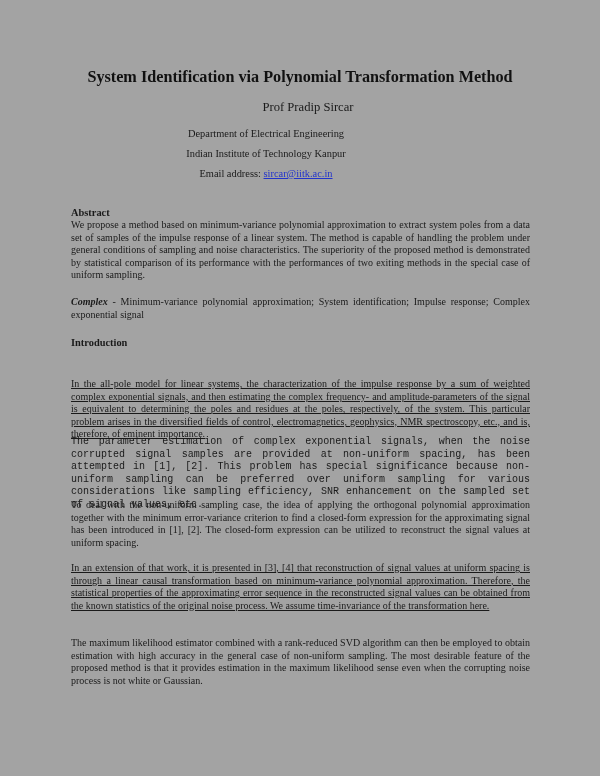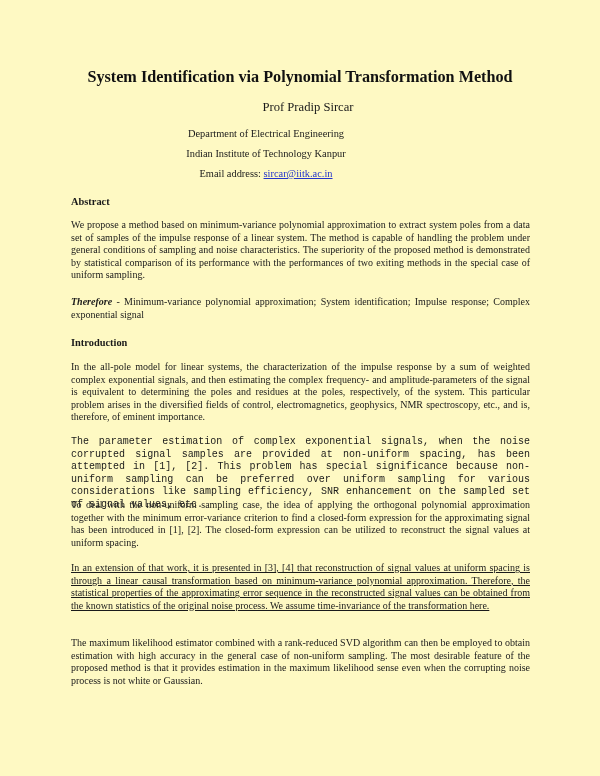--- a/index.html
+++ b/index.html
@@ -1,36 +1,36 @@
 <!DOCTYPE html>
 <html><head>
   <meta charset="utf-8">
   <style>
     html, body { margin: 0; padding: 0; background: #ffffff; }
     body { width: 600px; height: 776px; position: relative; overflow: hidden;
       font-family: "Liberation Serif", "DejaVu Serif", serif; color: #1a1a1a; }
-    .page { position: absolute; left: 0; top: 0; width: 600px; height: 776px; background: #fef9c3; }
+    .page { position: absolute; left: 0; top: 0; width: 600px; height: 776px; background: #a3a3a3; }
     .title { position: absolute; left: 0; width: 600px; top: 67px; text-align: center;
       font-weight: bold; font-size: 16.2px; line-height: 20px; color: #111; }
     .author { position: absolute; left: 8px; width: 600px; top: 99px; text-align: center;
       font-size: 12.6px; line-height: 16px; }
     .affil { position: absolute; left: 0; width: 532px; text-align: center;
       font-size: 10.4px; line-height: 14px; }
     .affil.dept { top: 127px; }
     .affil.inst { top: 147px; }
     .affil.email { top: 167px; }
     .email-link { color: #2233cc; text-decoration: underline; }
     .heading { position: absolute; left: 71px; font-weight: bold; font-size: 10.4px; line-height: 14px; }
-    .h-abstract { top: 195px; }
+    .h-abstract { top: 206px; }
     .h-intro { top: 336px; }
     .para { position: absolute; left: 71px; width: 459px; font-size: 10px; line-height: 12.6px;
       text-align: justify; }
     .p-abstract { top: 219px; }
     .p-keywords { top: 296px; }
-    .p-intro1 { top: 361px; }
+    .p-intro1 { top: 378px; text-decoration: underline; }
     .p-intro2 { top: 436px; font-family: Liberation Mono, monospace; }
     .p-intro3 { top: 499px; }
     .p-intro4 { top: 562px; text-decoration: underline; }
     .p-intro5 { top: 637px; }
     .kw-label { font-weight: bold; font-style: italic; }
   </style>
 </head>
 <body>
 
 <div class="page">
@@ -39,21 +39,21 @@
   <div class="affil dept">Department of Electrical Engineering</div>
   <div class="affil email">
     <span>Email address: </span><a class="email-link" style="color: rgb(34, 51, 204);">sircar@iitk.ac.in</a>
   </div>
   <div class="affil inst">Indian Institute of Technology Kanpur</div>
 
   <div class="heading h-abstract">Abstract</div>
   <div class="para p-abstract">We propose a method based on minimum-variance polynomial approximation to extract system poles from a data set of samples of the impulse response of a linear system. The method is capable of handling the problem under general conditions of sampling and noise characteristics. The superiority of the proposed method is demonstrated by statistical comparison of its performance with the performances of two exiting methods in the special case of uniform sampling.</div>
 
   <div class="para p-keywords">
-    <span class="kw-label">Therefore</span><span> - </span><span>Minimum-variance polynomial approximation; System identification; Impulse response; Complex exponential signal</span>
+    <span class="kw-label">Complex</span><span> - </span><span>Minimum-variance polynomial approximation; System identification; Impulse response; Complex exponential signal</span>
   </div>
 
   <div class="heading h-intro">Introduction</div>
   <div class="para p-intro1">In the all-pole model for linear systems, the characterization of the impulse response by a sum of weighted complex exponential signals, and then estimating the complex frequency- and amplitude-parameters of the signal is equivalent to determining the poles and residues at the poles, respectively, of the system. This particular problem arises in the diversified fields of control, electromagnetics, geophysics, NMR spectroscopy, etc., and is, therefore, of eminent importance.</div>
   <div class="para p-intro2">The parameter estimation of complex exponential signals, when the noise corrupted signal samples are provided at non-uniform spacing, has been attempted in [1], [2]. This problem has special significance because non-uniform sampling can be preferred over uniform sampling for various considerations like sampling efficiency, SNR enhancement on the sampled set of signal values, etc.</div>
   <div class="para p-intro3">To deal with the non-uniform sampling case, the idea of applying the orthogonal polynomial approximation together with the minimum error-variance criterion to find a closed-form expression for the approximating signal has been introduced in [1], [2]. The closed-form expression can be utilized to reconstruct the signal values at uniform spacing.</div>
   <div class="para p-intro4">In an extension of that work, it is presented in [3], [4] that reconstruction of signal values at uniform spacing is through a linear causal transformation based on minimum-variance polynomial approximation. Therefore, the statistical properties of the approximating error sequence in the reconstructed signal values can be obtained from the known statistics of the original noise process. We assume time-invariance of the transformation here.</div>
   <div class="para p-intro5">The maximum likelihood estimator combined with a rank-reduced SVD algorithm can then be employed to obtain estimation with high accuracy in the general case of non-uniform sampling. The most desirable feature of the proposed method is that it provides estimation in the maximum likelihood sense even when the corrupting noise process is not white or Gaussian.</div>
 </div>
 

